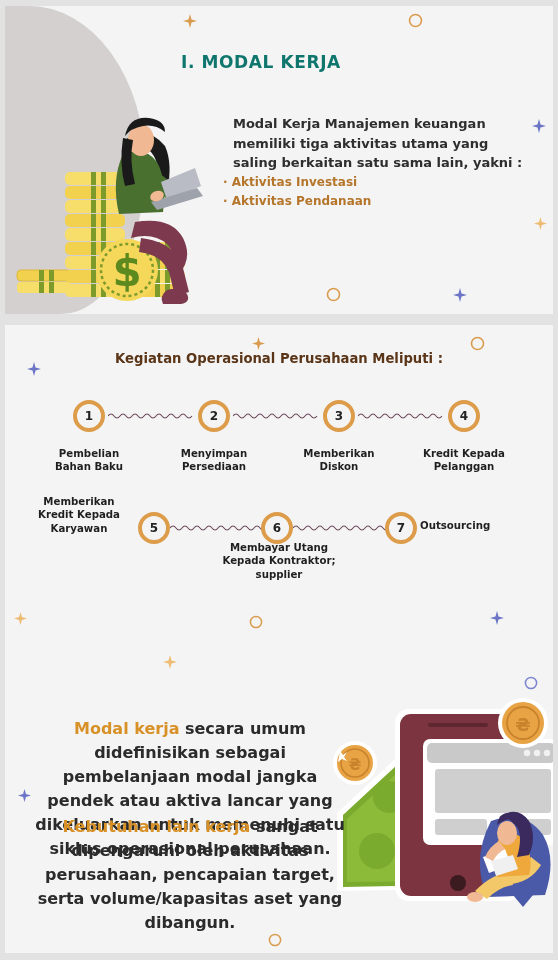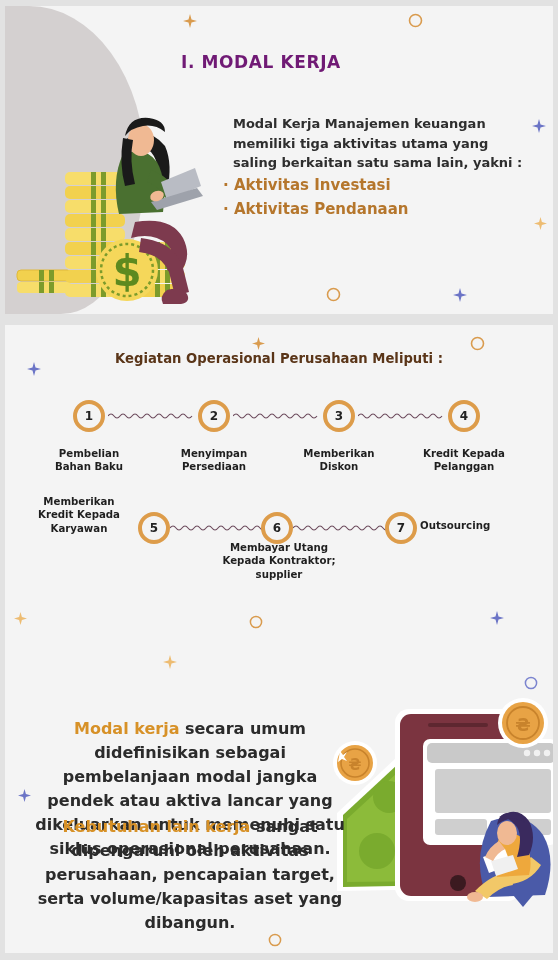--- a/index.html
+++ b/index.html
@@ -22,29 +22,29 @@
 
   
   .blob{
     position:absolute; left:-60px; top:0; width:200px; height:308px;
     background:#d4d0d0;
     border-radius:0 58% 42% 0 / 0 52% 48% 0;
   }
   .p1-title{
     position:absolute; left:176px; top:46px;
     font-size:17px; font-weight:bold; letter-spacing:.6px;
-    color:#701a75;
+    color:#0f766e;
   }
   .p1-para{
     position:absolute; left:212px; top:108px; width:292px;
     font-size:13px; line-height:1.5; color:#2e2e2e; font-weight:600;margin-left:16px;
   }
   .p1-bullets{
     position:absolute; left:218px; top:167px; width:292px;
-    list-style:none; color:#b5762c; font-size:15px; line-height:1.62; font-weight:600;
+    list-style:none; color:#b5762c; font-size:12px; line-height:1.62; font-weight:600;
   }
   .p1-bullets li:before{ content:"\00B7\00A0"; font-weight:bold; }
 
   
   .money-art{ position:absolute; left:0px; top:104px; width:210px; height:200px; }
 
   
   .p2-title{
     position:absolute; top:26px; left:0; width:100%; text-align:center;
     font-size:13.2px; font-weight:bold; color:#5a3518;

